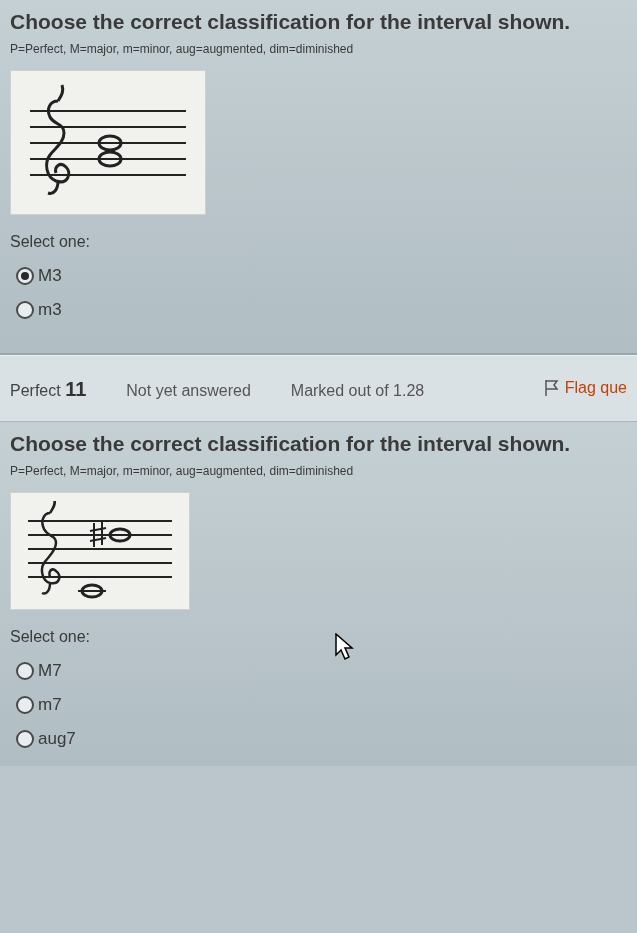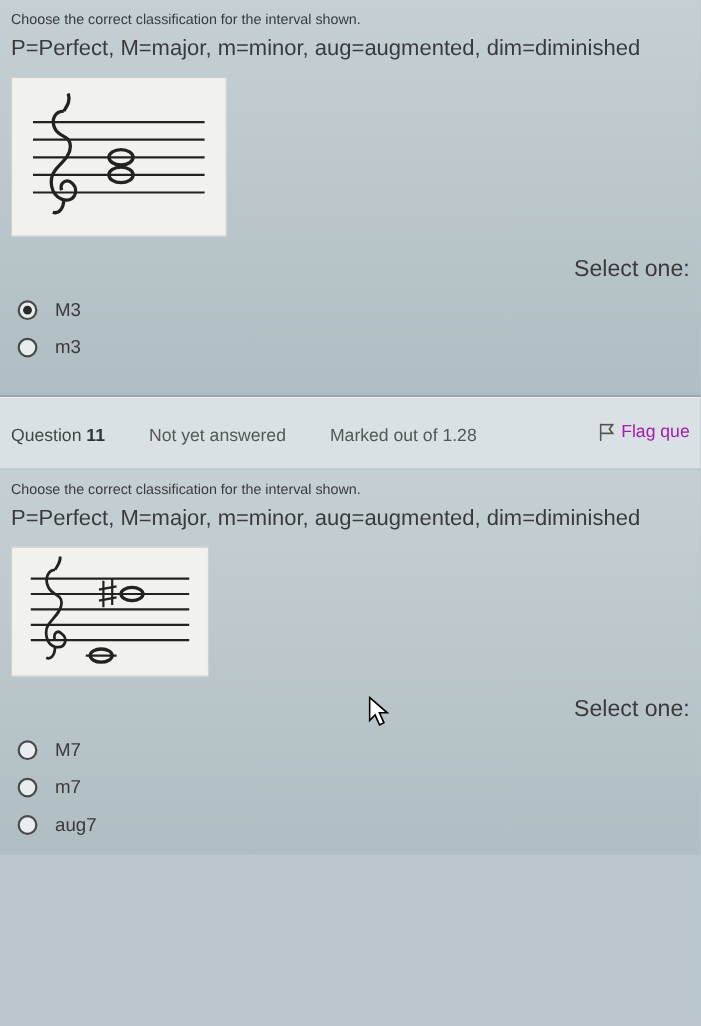--- a/index.html
+++ b/index.html
@@ -8,38 +8,38 @@
     font-family: Arial, Helvetica, sans-serif;
     background: #bac6cb;
     color: #3a3a3a;
     font-size: 16px;
   }
   .question-block {
     padding: 10px 10px 26px 10px;
     background: linear-gradient(180deg, #c5d0d4 0%, #b0bdc2 100%);
     border-bottom: 2px solid #9aa7ad;
   }
-  .q-text { font-size: 13px; margin-bottom: 8px; }
-  .legend { font-size: 20px; margin-bottom: 14px; }
+  .q-text { font-size: 21px; margin-bottom: 8px; font-weight: bold; }
+  .legend { font-size: 12px; margin-bottom: 14px; }
   .notation-box {
     background: #f1f1ed;
     border: 1px solid #d0d0cc;
     width: 196px;
     height: 145px;
     display: flex;
     align-items: center;
     justify-content: center;
     margin: 2px 0 18px 0;
   }
   .notation-box svg { display: block; }
-  .select-one { font-size: 21px; margin-top: 12px; margin-bottom: 8px; text-align: right; }
+  .select-one { font-size: 16px; margin-top: 12px; margin-bottom: 8px; }
   .option-row {
     display: flex;
     align-items: center;
-    gap: 16px;
+    gap: 4px;
     padding: 7px 0 7px 6px;
     font-size: 17px;
   }
   .radio {
     width: 18px;
     height: 18px;
     border-radius: 50%;
     border: 2px solid #4a4a4a;
     background: #e8edef;
     display: flex;
@@ -59,28 +59,28 @@
     border-top: 1px solid #e8eef1;
     border-bottom: 1px solid #aab6bb;
     padding: 22px 10px 20px 10px;
     display: flex;
     align-items: baseline;
     gap: 40px;
     font-size: 16px;
     color: #555;
   }
   .qnum { color: #444; }
-  .qnum b { font-size: 16px; color: #333; }
+  .qnum b { font-size: 20px; color: #333; }
   .meta { flex: 0 0 auto; }
   .flag {
     margin-left: auto;
     display: flex;
     align-items: center;
     gap: 6px;
-    color: #a21caf;
+    color: #c2410c;
     white-space: nowrap;
   }
   .flag svg { display: block; }
   .cursor {
     position: absolute;
     left: 335px;
     top: 633px;
     pointer-events: none;
   }
   .notation-box.small { width: 180px; height: 118px; }
@@ -117,21 +117,21 @@
     <span>M3</span>
   </div>
   <div class="option-row">
     <span class="radio"></span>
     <span>m3</span>
   </div>
 </div>
 
 <div class="question-header">
   <span class="qnum">
-    <span>Question</span>
+    <span>Perfect</span>
     <b>11</b>
   </span>
   <span class="meta">Not yet answered</span>
   <span class="meta">Marked out of 1.28</span>
   <span class="flag">
     <svg width="14" height="16" viewBox="0 0 14 16">
       <path d="M1 0 V16 M1 1 H12 L9 5 L12 9 H1" fill="none" stroke="#555" stroke-width="1.5"></path>
     </svg>
     <span>Flag que</span>
   </span>

